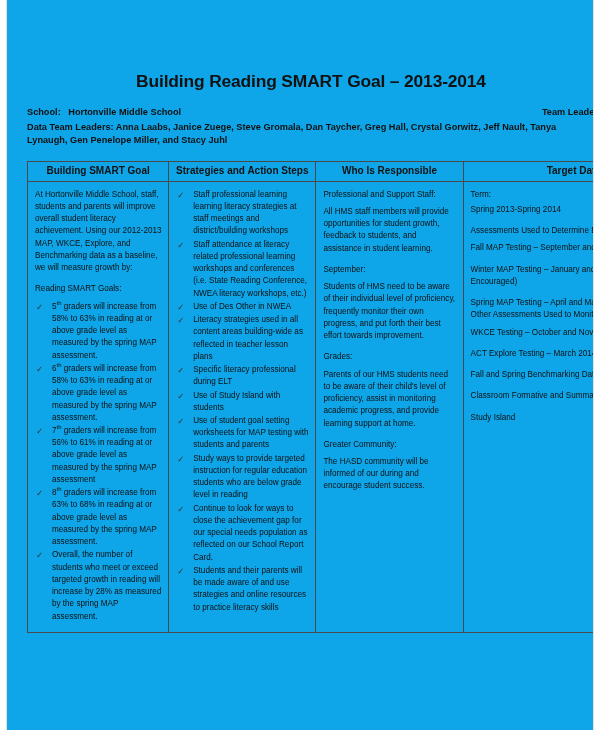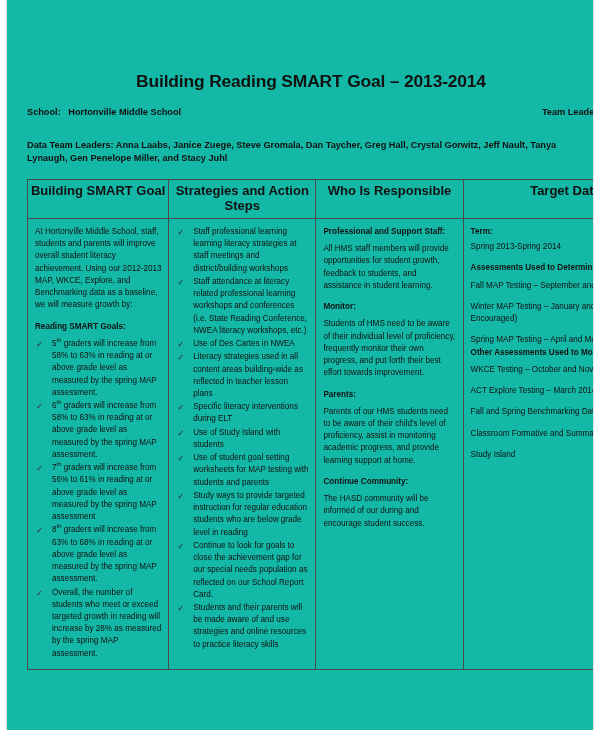--- a/index.html
+++ b/index.html
@@ -13,21 +13,21 @@
     overflow: hidden;
     font-family: "Liberation Sans", sans-serif;
     color: #111111;
   }
   .page {
     position: absolute;
     left: 6px;
     top: 0px;
     width: 588px;
     height: 730px;
-    background: #14b8a6;
+    background: #0ea5e9;
     border-left: 1px solid #e2e2e2;
     border-right: 1px solid #e2e2e2;
     box-sizing: border-box;
     overflow: hidden;
   }
   .content {
     position: absolute;
     left: 20px;
     top: 0;
     width: 576px;
@@ -49,63 +49,63 @@
     justify-content: space-between;
     align-items: baseline;
     margin-top: 16px;
     font-size: 9.2px;
     font-weight: bold;
     line-height: 1.3;
   }
   .meta-school { white-space: pre; }
   .meta-right { white-space: nowrap; padding-right: 0px; }
   .meta-leaders {
-    margin-top: 20px;
+    margin-top: 2px;
     font-size: 9.2px;
     font-weight: bold;
     line-height: 1.45;
     width: 570px;
   }
 
   table.goal-table {
     margin-top: 13px;
     border-collapse: collapse;
     table-layout: fixed;
     width: 714px;  
   }
   table.goal-table th,
   table.goal-table td {
     border: 1px solid #4a4a4a;
     vertical-align: top;
     padding: 0;
   }
   table.goal-table th {
     text-align: center;
-    font-size: 13px;
+    font-size: 10px;
     font-weight: bold;
     padding: 3px 2px 4px 2px;
     line-height: 1.2;
   }
   table.goal-table td {
     padding: 7px 6px 8px 7px;
     font-size: 8.15px;
     line-height: 1.50;
     margin-top: 24px;
   }
   .col1 { width: 141px; }
   .col2 { width: 147px; }
   .col3 { width: 147px; }
   .col4 { width: 277px; }
 
   p.para {
     margin: 0 0 9px 0;
   }
   p.para:last-child { margin-bottom: 0; }
   p.bold {
-    font-weight: bold;
+    font-weight: normal;
     margin: 0 0 5px 0;
   }
   p.tight { margin: 0 0 3px 0; }
 
   ul.checks {
     list-style: none;
     margin: 0;
     padding: 0;
   }
   ul.checks li {
@@ -165,40 +165,40 @@
                 <li><span class="tick">✓</span><span><span>7</span><sup>th</sup> graders will increase from 56% to 61% in reading at or above grade level as measured by the spring MAP assessment</span></li>
                 <li><span class="tick">✓</span><span><span>8</span><sup>th</sup> graders will increase from 63% to 68% in reading at or above grade level as measured by the spring MAP assessment.</span></li>
                 <li><span class="tick">✓</span><span>Overall, the number of students who meet or exceed targeted growth in reading will increase by 28% as measured by the spring MAP assessment.</span></li>
               </ul>
           </td>
 
           <td>
             <ul class="checks" id="col2-items">
                 <li><span class="tick">✓</span><span>Staff professional learning learning literacy strategies at staff meetings and district/building workshops</span></li>
                 <li><span class="tick">✓</span><span>Staff attendance at literacy related professional learning workshops and conferences (i.e. State Reading Conference, NWEA literacy workshops, etc.)</span></li>
-                <li><span class="tick">✓</span><span>Use of Des Cartes in NWEA</span></li>
+                <li><span class="tick">✓</span><span>Use of Des Other in NWEA</span></li>
                 <li><span class="tick">✓</span><span>Literacy strategies used in all content areas building-wide as reflected in teacher lesson plans</span></li>
-                <li><span class="tick">✓</span><span>Specific literacy interventions during ELT</span></li>
+                <li><span class="tick">✓</span><span>Specific literacy professional during ELT</span></li>
                 <li><span class="tick">✓</span><span>Use of Study Island with students</span></li>
                 <li><span class="tick">✓</span><span>Use of student goal setting worksheets for MAP testing with students and parents</span></li>
                 <li><span class="tick">✓</span><span>Study ways to provide targeted instruction for regular education students who are below grade level in reading</span></li>
-                <li><span class="tick">✓</span><span>Continue to look for goals to close the achievement gap for our special needs population as reflected on our School Report Card.</span></li>
+                <li><span class="tick">✓</span><span>Continue to look for ways to close the achievement gap for our special needs population as reflected on our School Report Card.</span></li>
                 <li><span class="tick">✓</span><span>Students and their parents will be made aware of and use strategies and online resources to practice literacy skills</span></li>
               </ul>
           </td>
 
           <td>
             <div id="col3-sections">
                 <p class="bold">Professional and Support Staff:</p>
                 <p class="para">All HMS staff members will provide opportunities for student growth, feedback to students, and assistance in student learning.</p>
-                <p class="bold">Monitor:</p>
+                <p class="bold">September:</p>
                 <p class="para">Students of HMS need to be aware of their individual level of proficiency, frequently monitor their own progress, and put forth their best effort towards improvement.</p>
-                <p class="bold">Parents:</p>
+                <p class="bold">Grades:</p>
                 <p class="para">Parents of our HMS students need to be aware of their child's level of proficiency, assist in monitoring academic progress, and provide learning support at home.</p>
-                <p class="bold">Continue Community:</p>
+                <p class="bold">Greater Community:</p>
                 <p class="para">The HASD community will be informed of our during and encourage student success.</p>
               </div>
           </td>
 
           <td>
             <p class="bold tight">Term:</p>
             <p class="para">Spring 2013-Spring 2014</p>
             <p class="bold">Assessments Used to Determine Effectiveness:</p>
             <div id="col4-assessments">
                 <p class="para">Fall MAP Testing – September and October 2013 (All Grades)</p>

